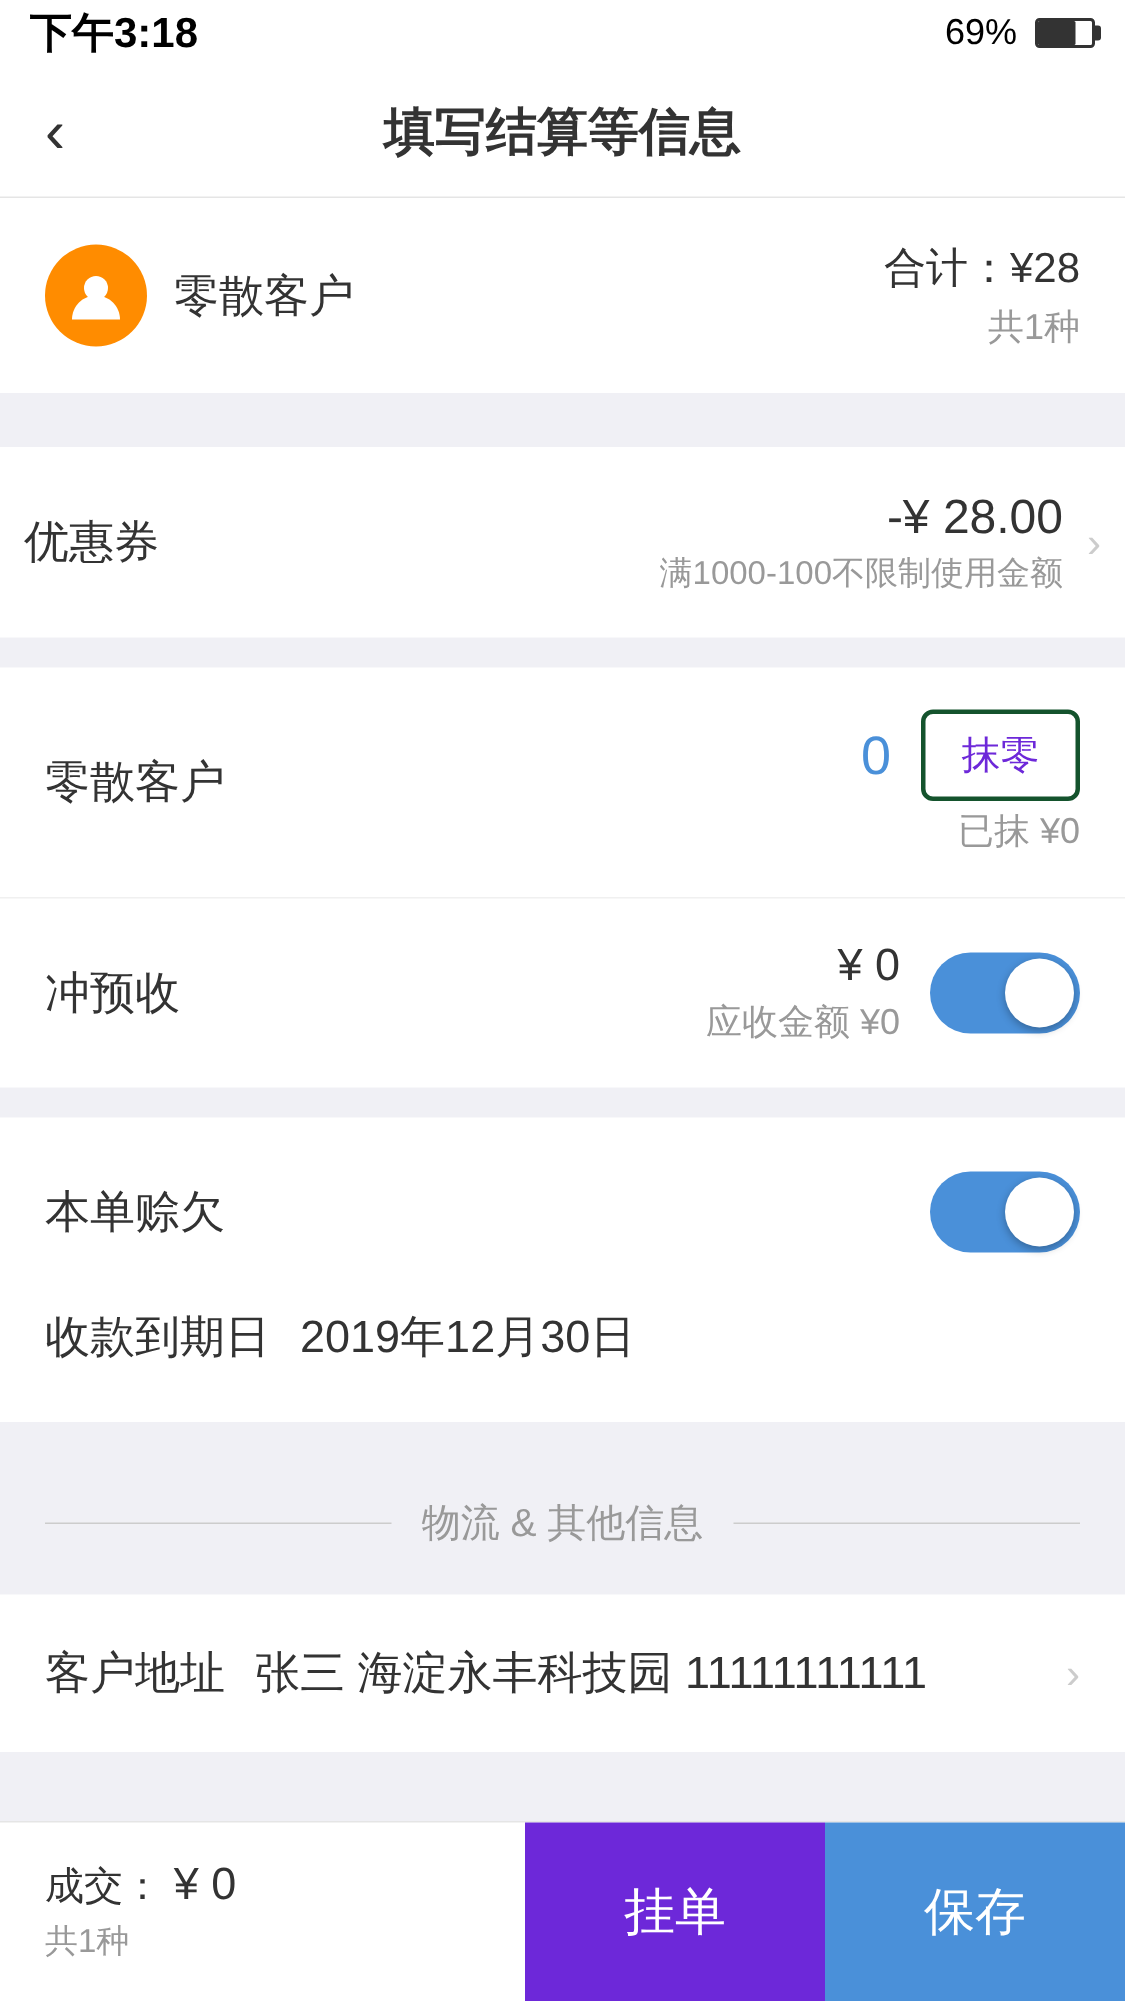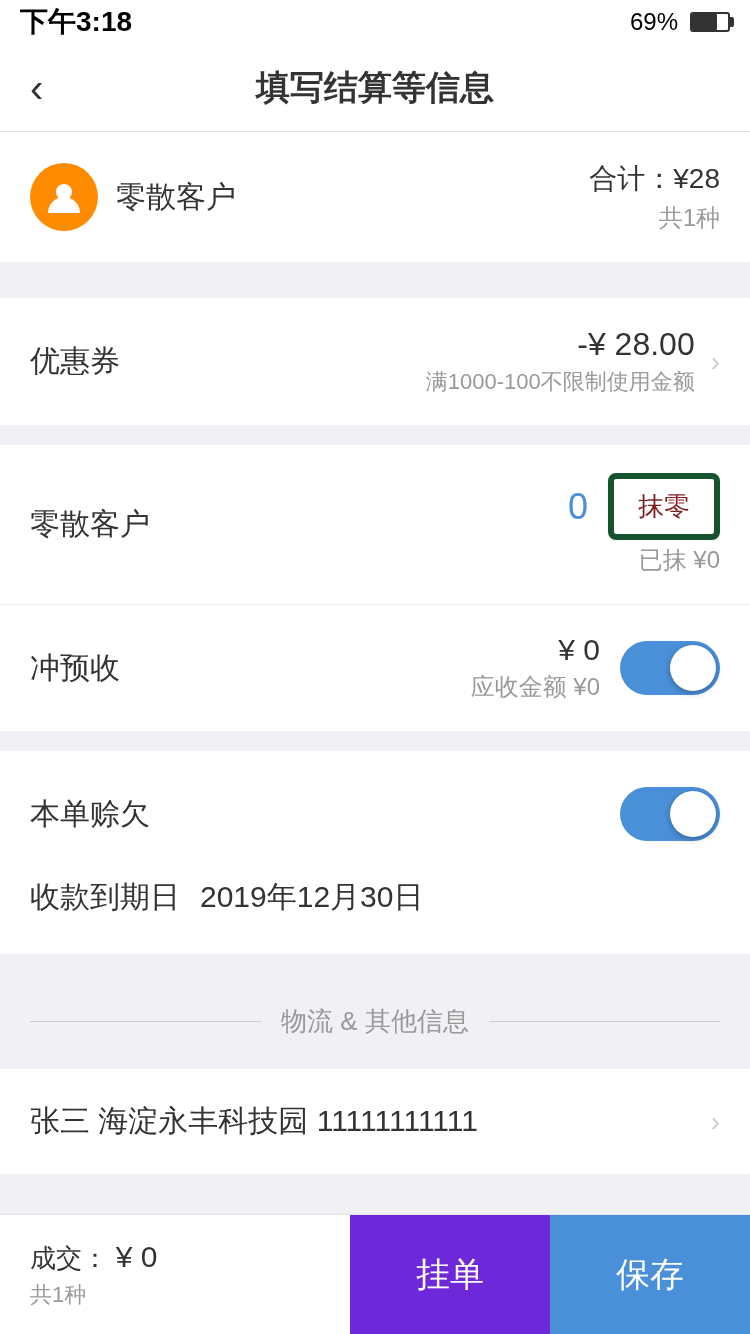--- a/index.html
+++ b/index.html
@@ -144,21 +144,21 @@
     }
     .total-count {
       font-size: 24px;
       color: #999;
       margin-top: 4px;
     }
 
     
     .row-item {
       background: #fff;
-      padding: 28px 30px;
+      padding: 28px 16px;
       display: flex;
       align-items: center;
       justify-content: space-between;
       border-bottom: 1px solid #f0f0f0;
     }
     .row-item:last-child {
       border-bottom: none;
     }
     .row-label {
       font-size: 30px;
@@ -203,25 +203,25 @@
       display: flex;
       align-items: center;
       gap: 20px;
     }
     .amount-value {
       font-size: 36px;
       color: #4a90d9;
       font-weight: 500;
     }
     .round-btn {
-      border: 6px solid #14532d;
+      border: 3px solid #14532d;
       border-radius: 8px;
       padding: 10px 24px;
       font-size: 26px;
-      color: #7f1d1d;
+      color: #6d28d9;
       background: #fff;
       cursor: pointer;
     }
     .amount-sub {
       font-size: 24px;
       color: #999;
       margin-top: 4px;
       text-align: right;
     }
 
@@ -489,20 +489,21 @@
     </div>
   </div>
 
   <div class="logistics-header">
     <div class="logistics-line"></div>
     <span class="logistics-title">物流 &amp; 其他信息</span>
     <div class="logistics-line"></div>
   </div>
 
   <div class="address-row">
+    <span class="address-label">客户地址</span>
     <span class="address-value">张三 海淀永丰科技园 11111111111</span>
     <span class="chevron">›</span>
   </div>
 
   <div class="bottom-spacer"></div>
 </div>
 
 <div class="bottom-bar">
   <div class="bottom-info">
     <div>

